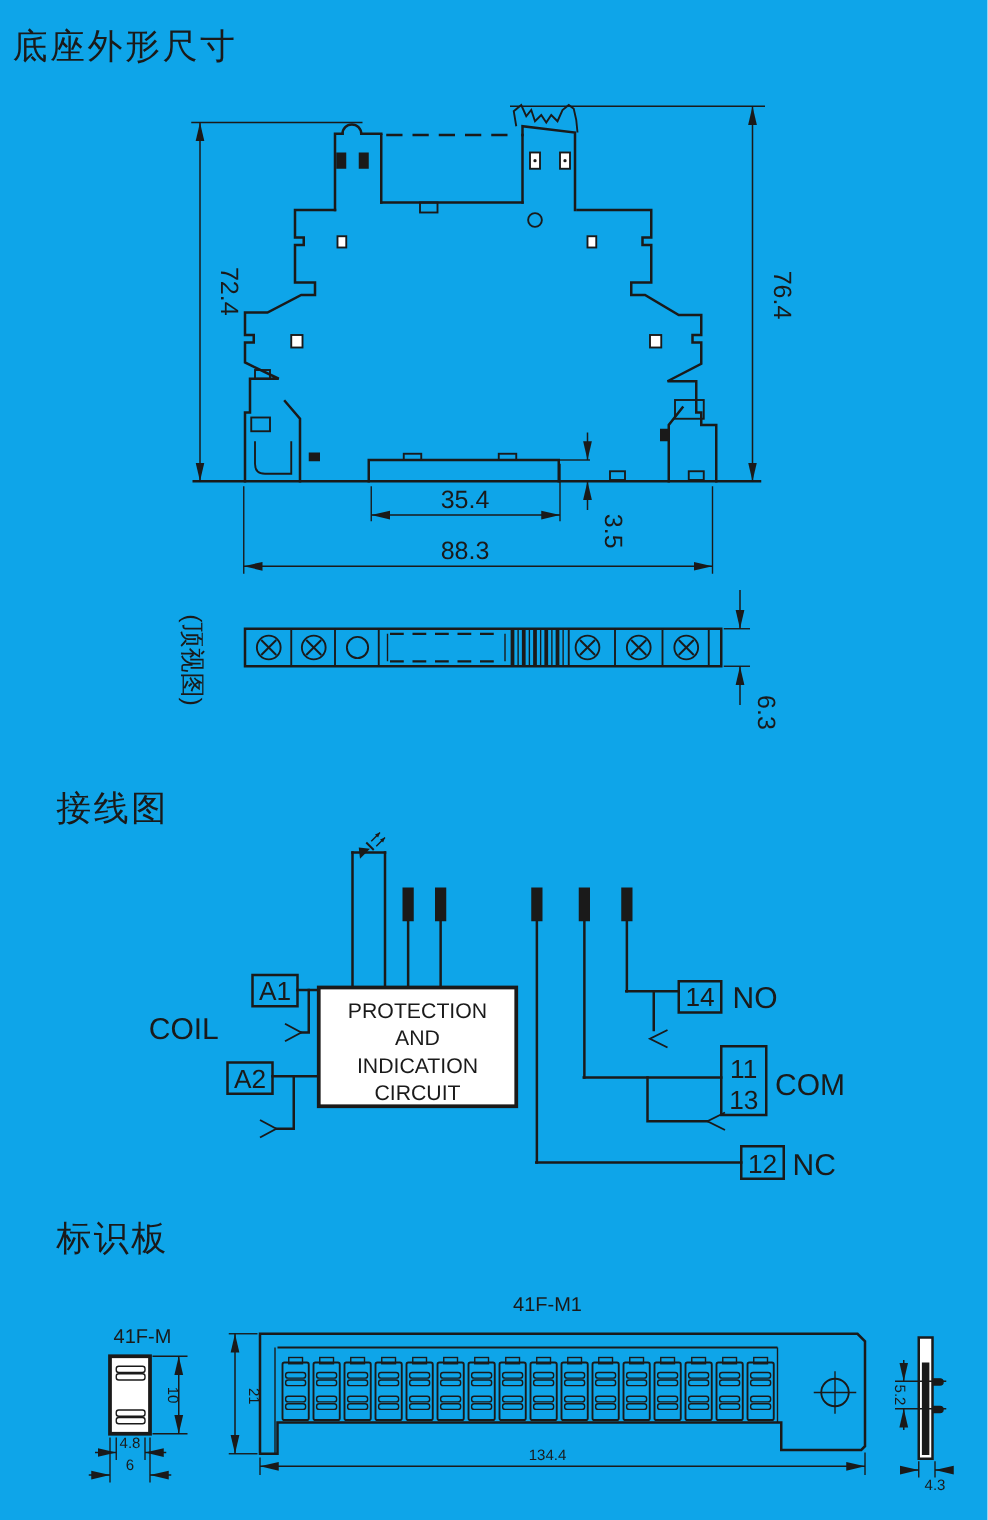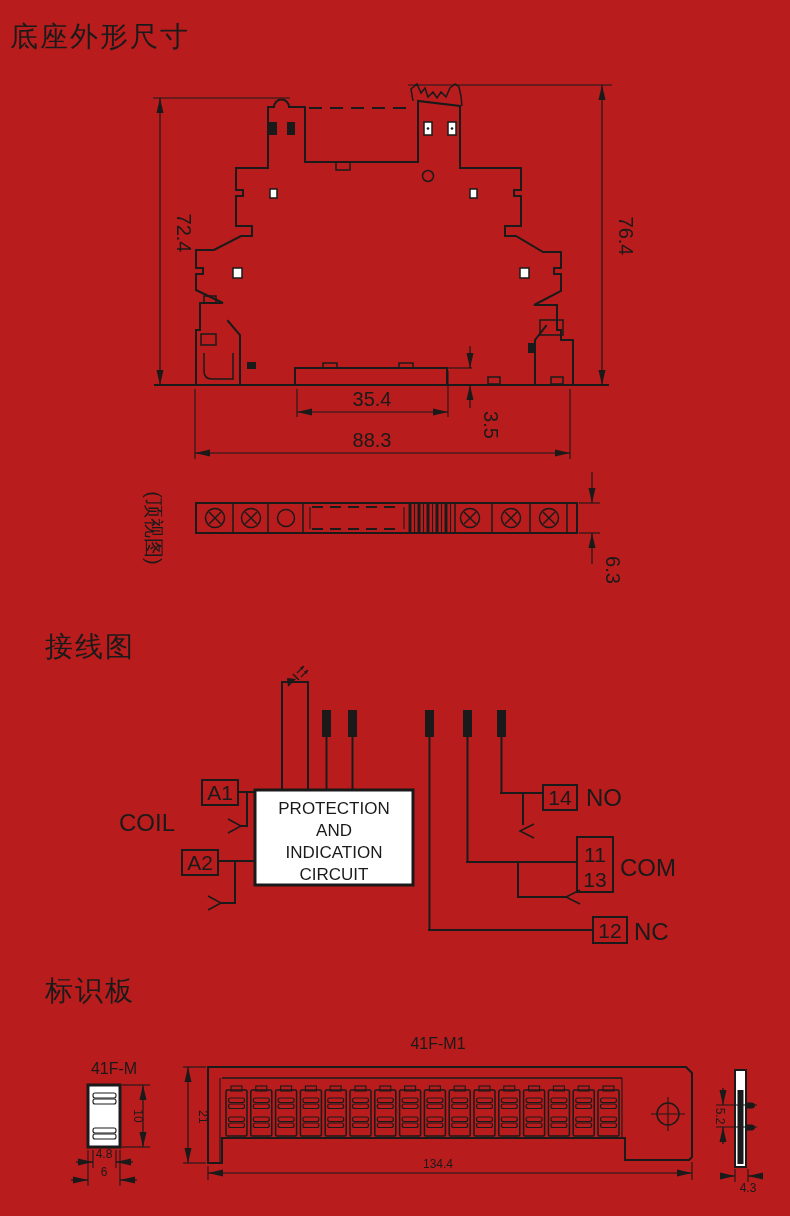--- a/index.html
+++ b/index.html
@@ -1,16 +1,16 @@
 <!DOCTYPE html>
 <html><head>
 <meta charset="utf-8">
 <style>
   html,body{margin:0;padding:0;background:#fff;}
-  .page{position:relative;width:790px;height:1216px;background:#b91c1c;overflow:hidden;
+  .page{position:relative;width:790px;height:1216px;background:#0ea5e9;overflow:hidden;
         font-family:"Liberation Sans","DejaVu Sans",sans-serif;}
   svg{position:absolute;left:0;top:0;}
   svg text{font-family:"Liberation Sans","DejaVu Sans",sans-serif;fill:#1a1a1a;}
   .ln{stroke:#1a1a1a;fill:none;stroke-width:2;stroke-linejoin:miter;stroke-linecap:square;}
   .ln15{stroke:#1a1a1a;fill:none;stroke-width:1.5;}
   .thin{stroke:#1a1a1a;fill:none;stroke-width:1.1;}
   .dim{stroke:#1a1a1a;fill:none;stroke-width:1.2;}
   .blk{fill:#1a1a1a;stroke:none;}
   .hole{fill:#fff;stroke:#1a1a1a;stroke-width:1.5;}
   .dash{stroke:#1a1a1a;fill:none;stroke-width:2;stroke-dasharray:13 8;}

